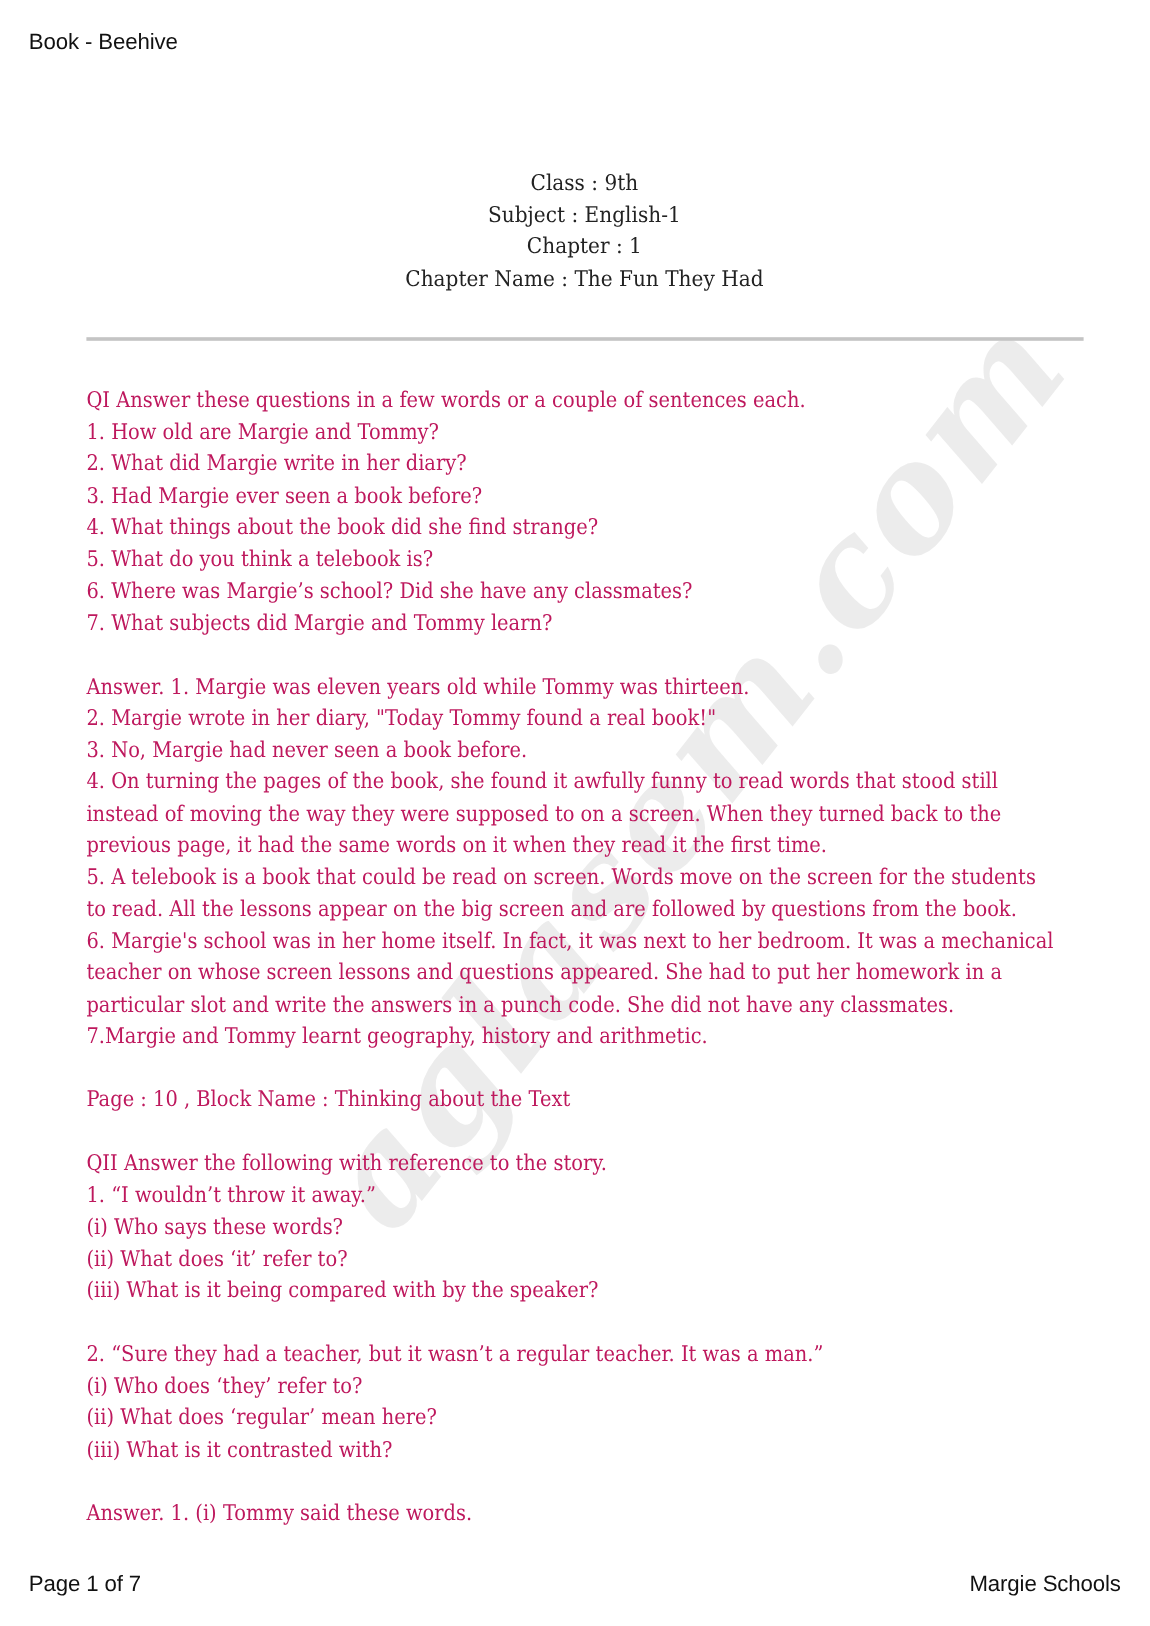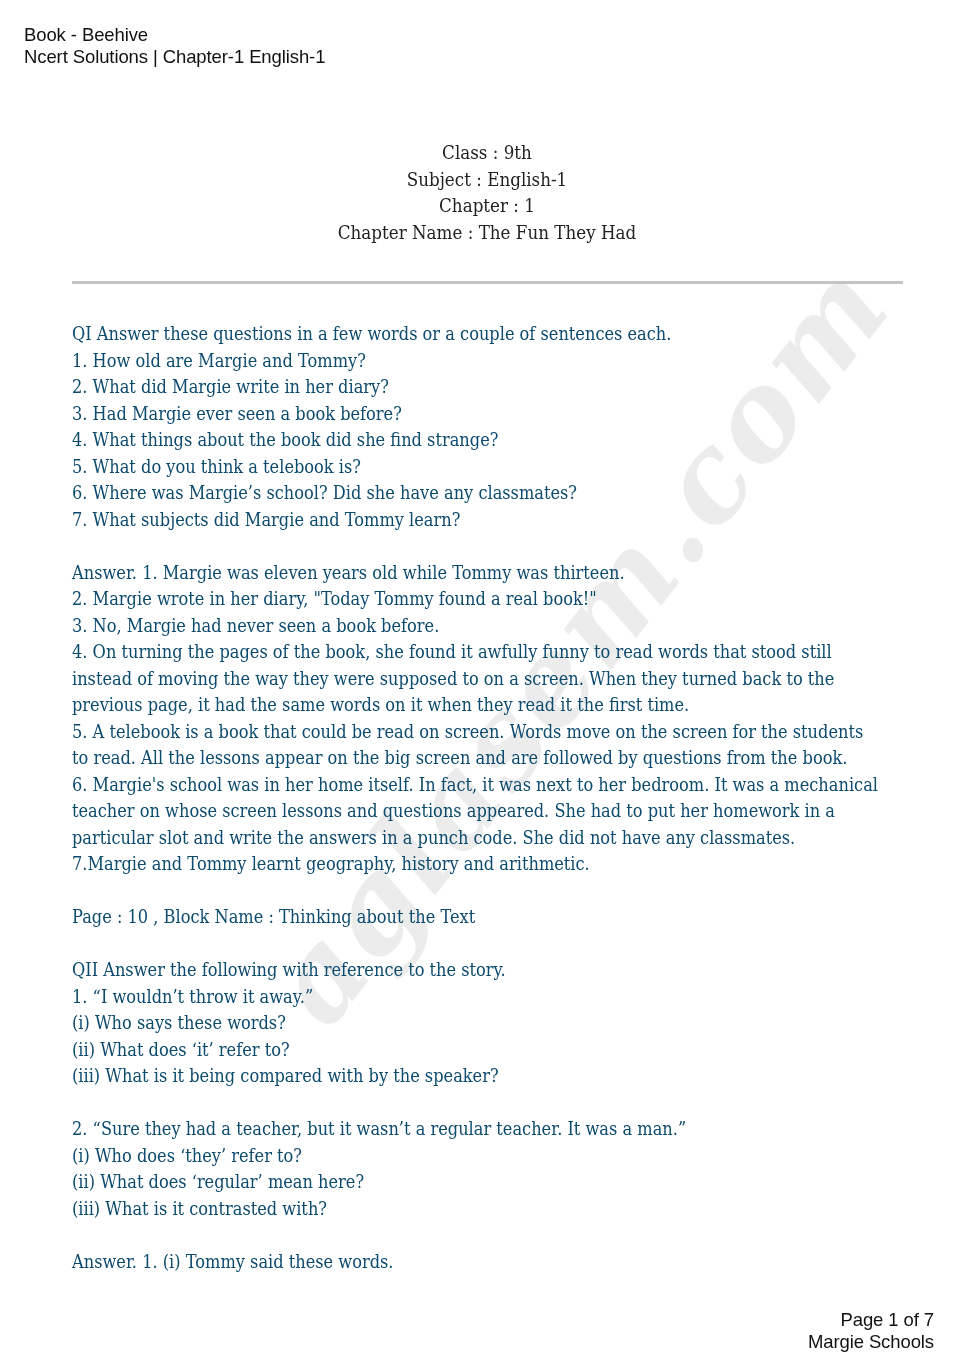--- a/index.html
+++ b/index.html
@@ -3,55 +3,54 @@
 <meta charset="utf-8">
 <style>
   html, body { margin: 0; padding: 0; }
   body {
     width: 958px; height: 1355px; background: #ffffff; position: relative;
     overflow: hidden; color: #1a1a1a;
   }
   .hdr, .ftr {
     position: absolute; left: 24px; right: 24px;
     font-family: "Liberation Sans", sans-serif; font-size: 18.5px; color: #111;
-    display: flex; justify-content: space-between; letter-spacing: -0.1px; flex-direction: column;
+    display: flex; justify-content: space-between; letter-spacing: -0.1px;
   }
   .hdr { top: 24px; }
   .ftr { top: 1309px; align-items: flex-end; }
   .title-block {
     position: absolute; top: 140px; left: 16px; right: 0; text-align: center;
     font-family: "DejaVu Serif", "Liberation Serif", serif; font-size: 18px; line-height: 26.5px;
     color: #222;
   }
   .title-block div { transform: scaleX(0.93); }
   .divider {
     position: absolute; top: 281px; left: 72px; width: 831px; height: 3px; background: #c4c4c4;
   }
   .content {
     position: absolute; top: 321px; left: 72px; width: 840px;
     font-family: "DejaVu Serif", "Liberation Serif", serif; font-size: 18px; line-height: 26.5px;
-    color: #0c4a6e;
+    color: #be185d;
   }
   .line { white-space: nowrap; transform-origin: left center; transform: scaleX(0.9); }
   .gap { height: 26.5px; }
   .watermark {
     position: absolute; left: 160px; top: 660px; width: 700px;
     font-family: "DejaVu Serif", serif; font-style: italic; font-weight: bold;
     font-size: 120px; color: rgba(200,200,200,0.35); transform: rotate(-52deg);
     transform-origin: center; white-space: nowrap; pointer-events: none; z-index: 0;
     letter-spacing: 4px;
   }
   .content, .title-block { z-index: 1; }
 </style>
 </head>
 <body>
 
 <div class="hdr">
   <span>Book - Beehive</span>
-  <span>Ncert Solutions | Chapter-1 English-1</span>
 </div>
 
 <div class="watermark">aglasem.com</div>
 
 <div class="title-block">
   <div>Class : 9th</div>
   <div>Subject : English-1</div>
   <div>Chapter : 1</div>
   <div>Chapter Name : The Fun They Had</div>
 </div>

